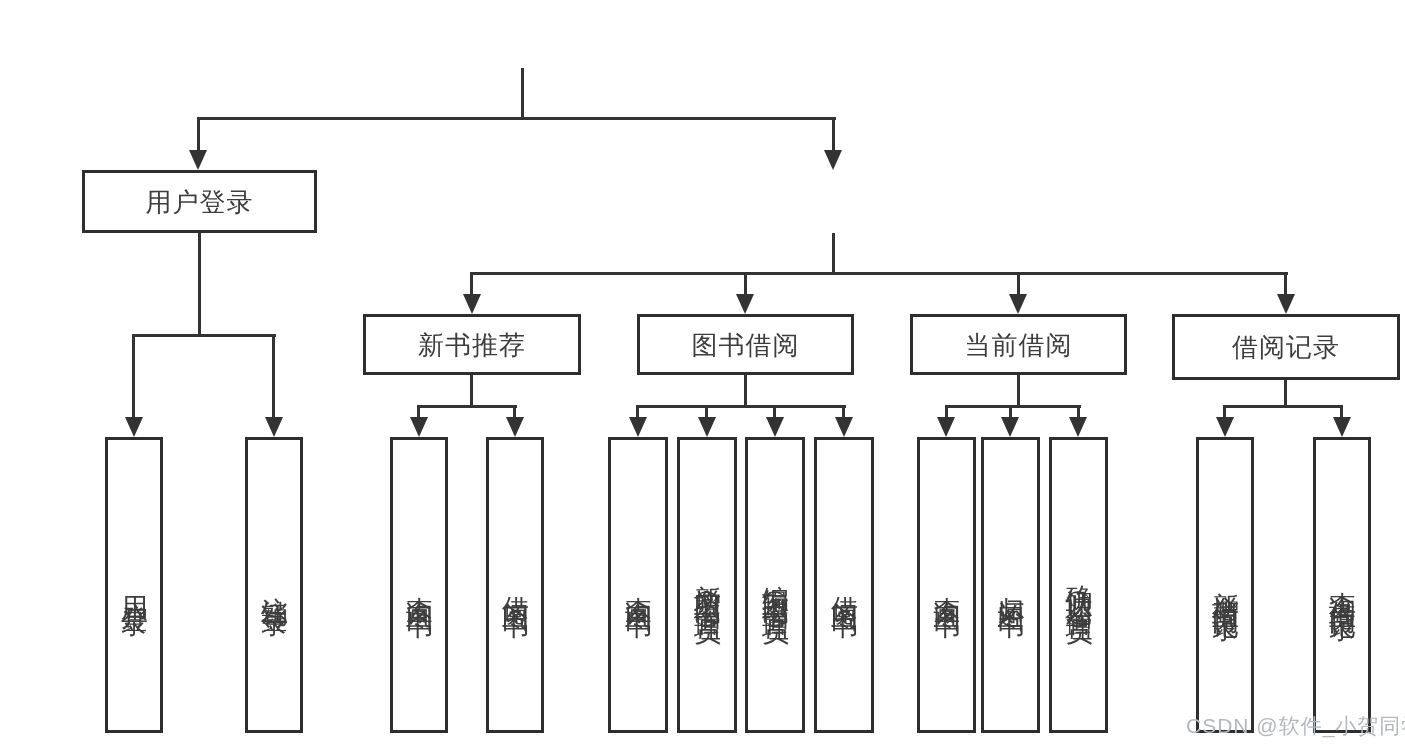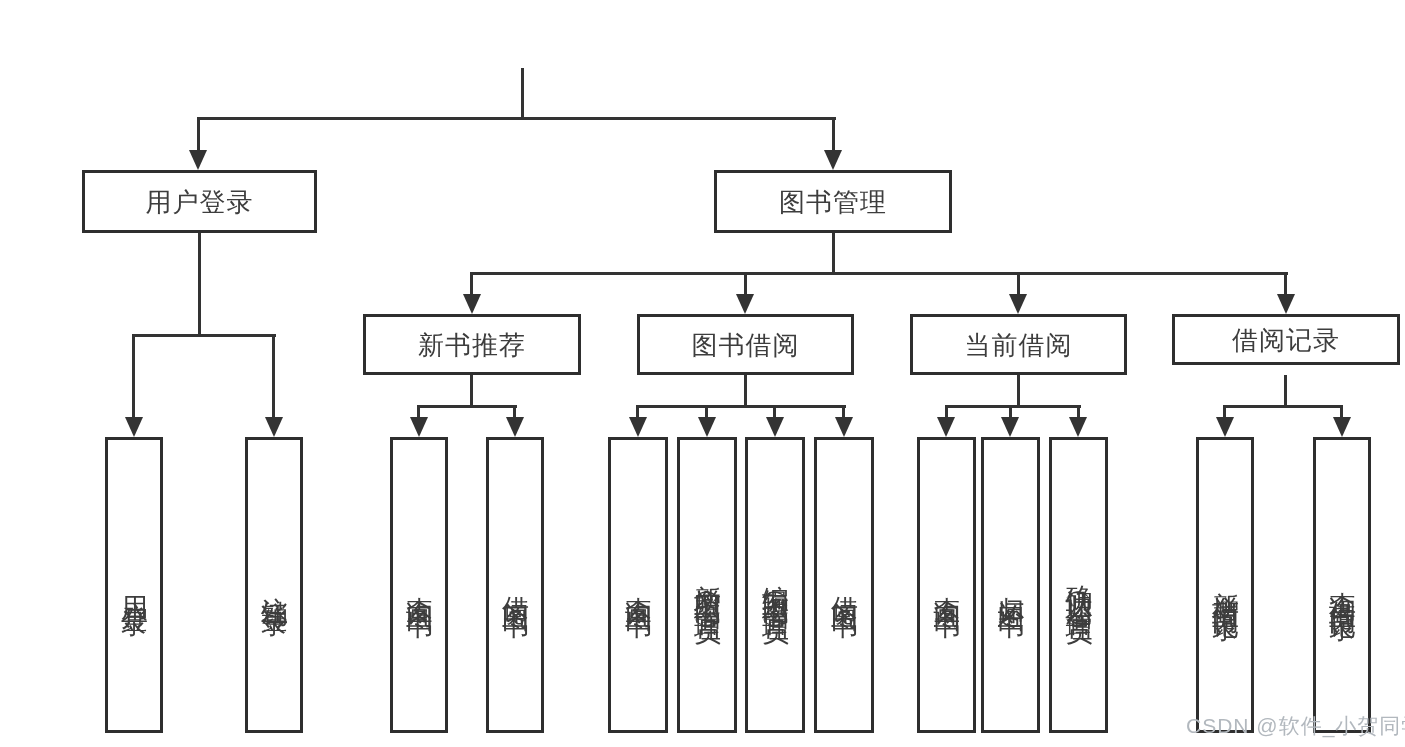--- a/index.html
+++ b/index.html
@@ -110,26 +110,25 @@
   <div class="arrow" style="left:766px;top:417px;"></div>
   <div class="arrow" style="left:835px;top:417px;"></div>
   <div class="arrow" style="left:937px;top:417px;"></div>
   <div class="arrow" style="left:1001px;top:417px;"></div>
   <div class="arrow" style="left:1069px;top:417px;"></div>
   <div class="arrow" style="left:1216px;top:417px;"></div>
   <div class="arrow" style="left:1333px;top:417px;"></div>
 
 
   <div class="box" style="left:82px;top:170px;width:235px;height:63px;">用户登录</div>
-  <div class="box" style="left:714px;top:170px;width:238px;height:63px;">图书管理</div>
 
   <div class="box" style="left:637px;top:314px;width:217px;height:61px;">图书借阅</div>
   <div class="box" style="left:363px;top:314px;width:218px;height:61px;">新书推荐</div>
   <div class="box" style="left:910px;top:314px;width:217px;height:61px;">当前借阅</div>
-  <div class="box" style="left:1172px;top:314px;width:228px;height:51px;">借阅记录</div>
+  <div class="box" style="left:1172px;top:314px;width:228px;height:66px;">借阅记录</div>
 
   <div class="box leaf" style="left:105px;top:437px;width:58px;height:296px;">用户登录</div>
   <div class="box leaf" style="left:245px;top:437px;width:58px;height:296px;">注销登录</div>
 
   <div class="box leaf" style="left:390px;top:437px;width:58px;height:296px;">查询图书</div>
   <div class="box leaf" style="left:486px;top:437px;width:58px;height:296px;">借阅图书</div>
 
   <div class="box leaf" style="left:608px;top:437px;width:60px;height:296px;">查询图书</div>
   <div class="box leaf" style="left:677px;top:437px;width:60px;height:296px;">新增图书（管理员）</div>
   <div class="box leaf" style="left:745px;top:437px;width:60px;height:296px;">编辑图书（管理员）</div>

